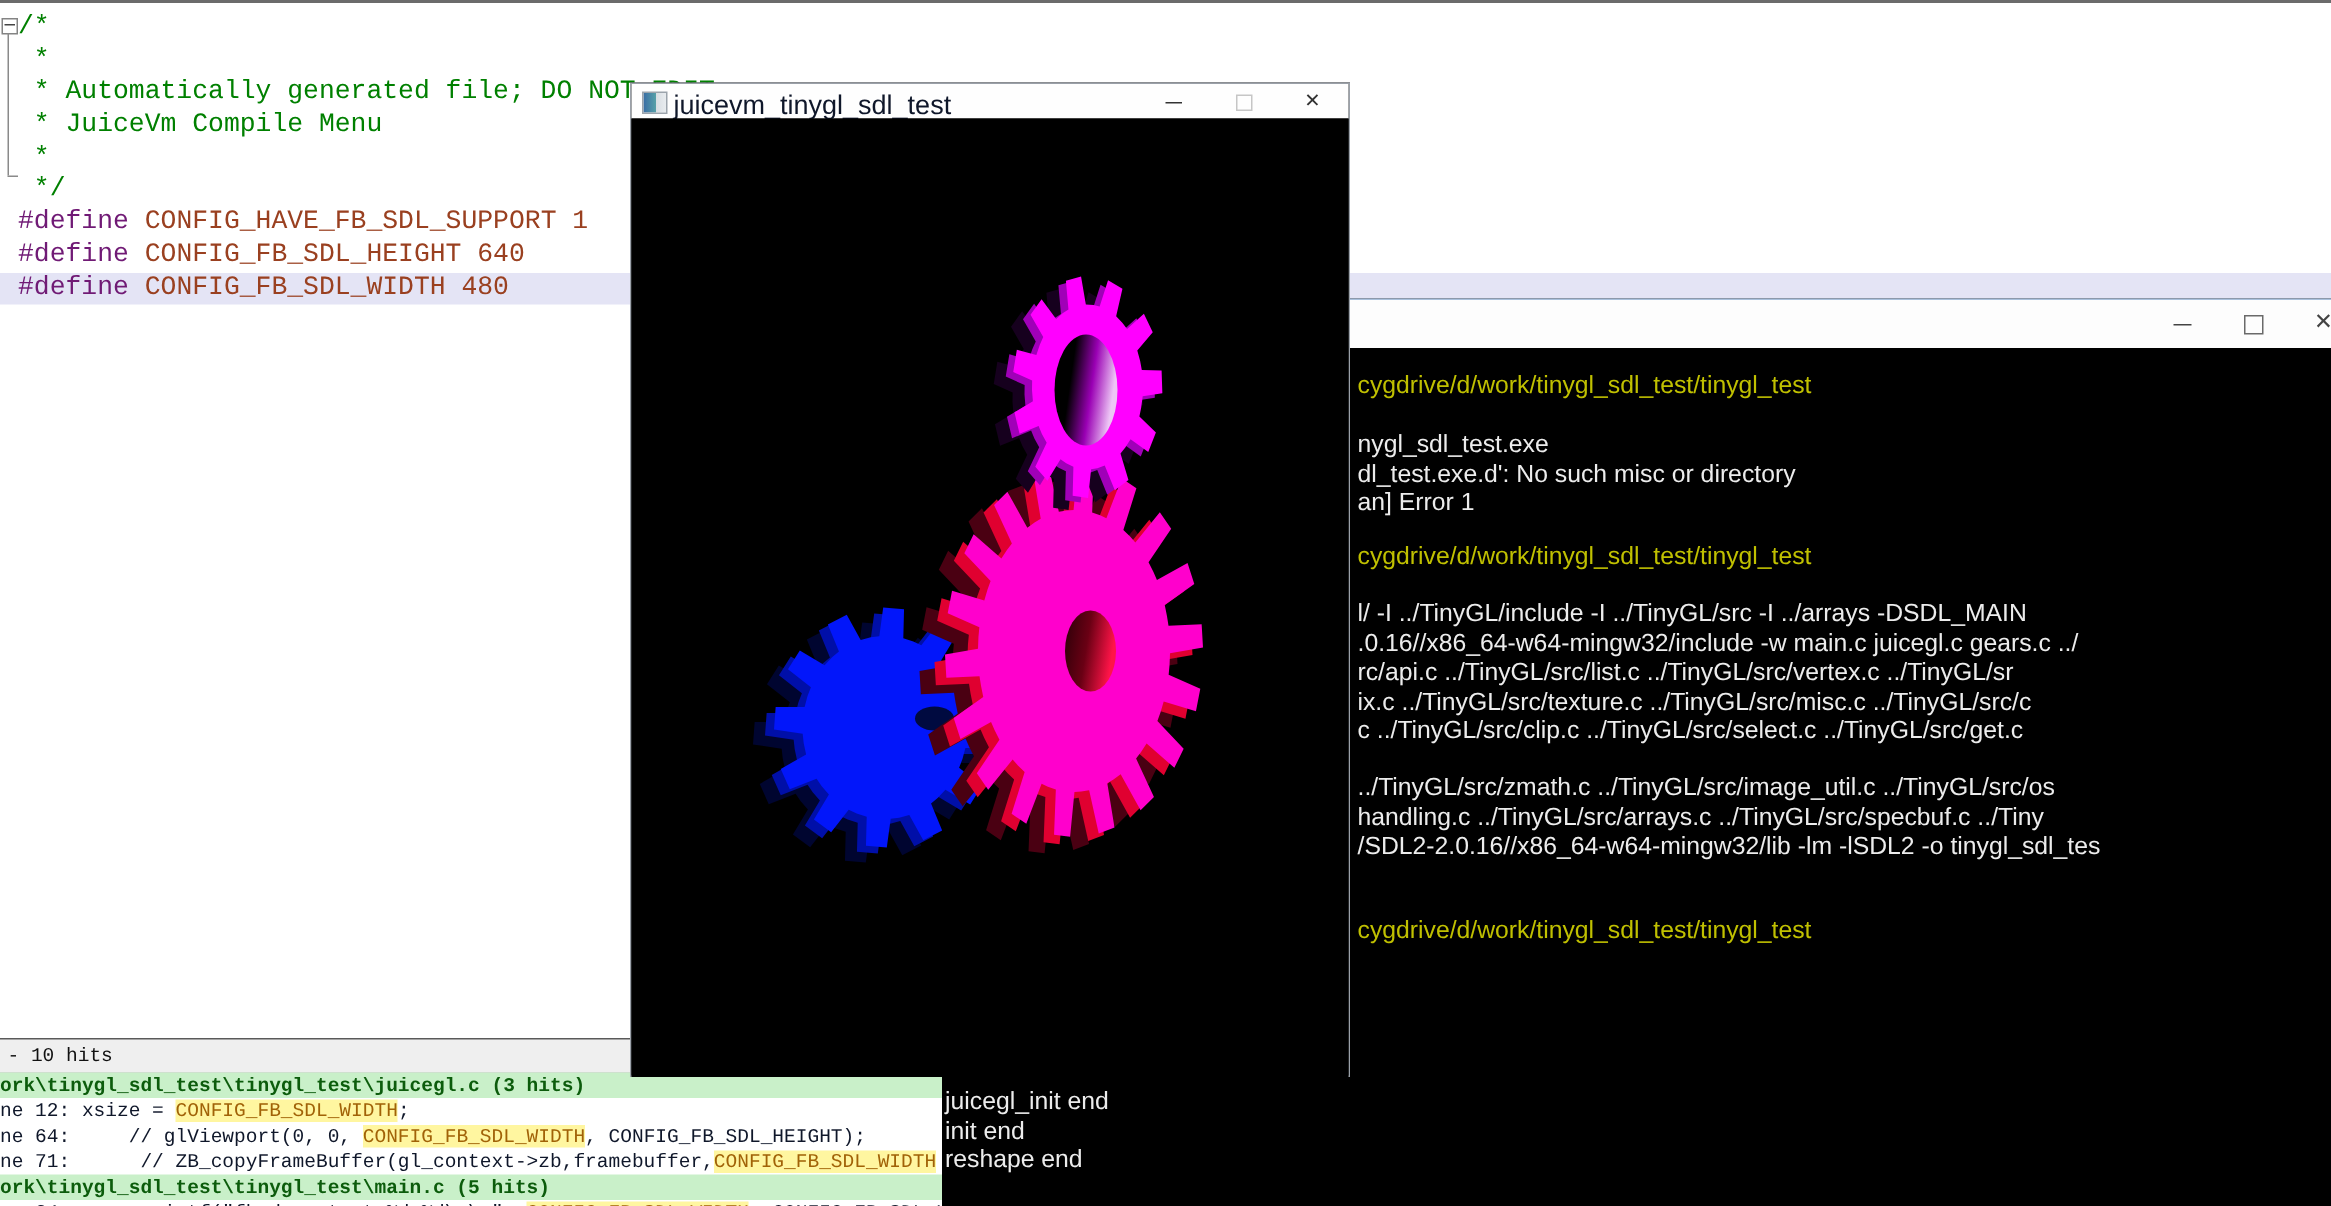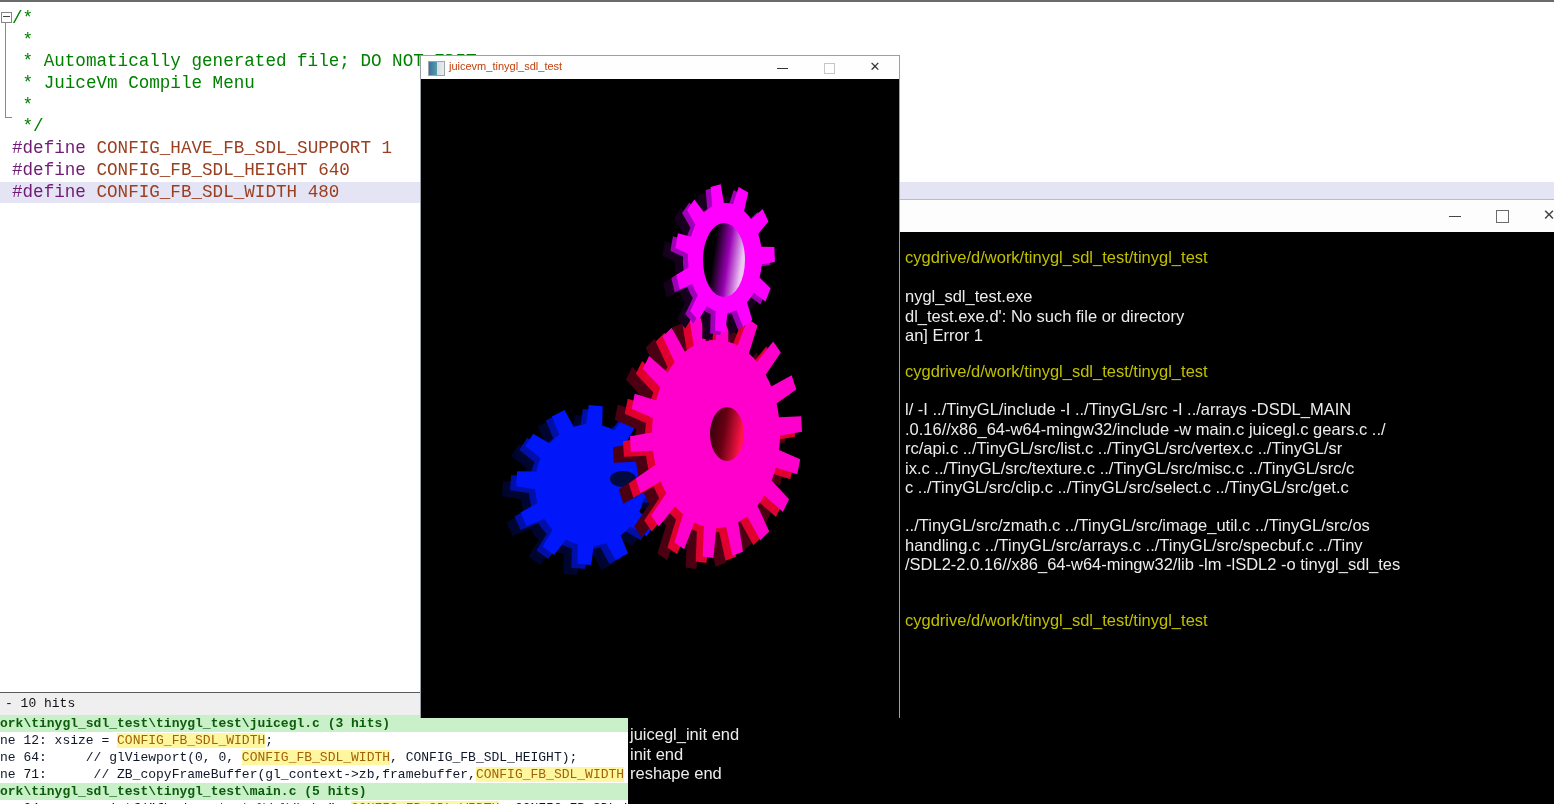--- a/index.html
+++ b/index.html
@@ -48,21 +48,21 @@
   .term-line{position:absolute;font-family:Liberation Sans, sans-serif;font-size:16.5px;
              white-space:pre;}
   .yellow{color:#c0c000;} .white{color:#ececec;}
 
   
   .sdlwin{position:absolute;left:420px;top:55px;width:480px;height:663px;background:#000;
           border:1px solid #9aa0a8;box-sizing:border-box;}
   .sdl-titlebar{position:absolute;left:0;top:0;right:0;height:23px;background:#fefefe;}
   .sdl-icon{position:absolute;left:7px;top:5px;width:15px;height:13px;border:1px solid #9ca4ac;
             background:linear-gradient(90deg,#3a6ea5 0%,#57a0a8 55%,#d8dde2 55%,#e8ecef 100%);}
-  .sdl-title{position:absolute;left:28px;top:4px;font-size:11px;color:#c2410c;}
+  .sdl-title{position:absolute;left:28px;top:4px;font-size:18px;color:#0f172a;}
   .sdl-btn{position:absolute;top:0;width:30px;height:23px;color:#333;}
   .s-min{left:347px;} .s-max{left:393px;} .s-close{left:439px;font-size:13px;line-height:22px;text-align:center;}
   .sglyph-min{position:absolute;left:9px;top:12px;width:11px;height:1px;background:#333;}
   .sglyph-max{position:absolute;left:10px;top:7px;width:9px;height:9px;border:1px solid #c6c6c6;}
   .sdl-canvas{position:absolute;left:0;top:23px;width:478px;height:639px;background:#000;}
 </style>
 </head>
 <body>
 
 <div class="editor">
@@ -85,21 +85,21 @@
         <span class="glyph-min"></span>
       </div>
     <div class="term-btn t-max">
         <span class="glyph-max"></span>
       </div>
     <div class="term-btn t-close">✕</div>
   </div>
   <div id="term-lines"></div>
 <div class="term-line yellow" style="top: 48px; left: 277px;">cygdrive/d/work/tinygl_sdl_test/tinygl_test</div>
     <div class="term-line white" style="top: 87px; left: 277px;">nygl_sdl_test.exe</div>
-    <div class="term-line white" style="top: 107px; left: 277px;">dl_test.exe.d': No such file or directory</div>
+    <div class="term-line white" style="top: 107px; left: 277px;">dl_test.exe.d': No such misc or directory</div>
     <div class="term-line white" style="top: 126px; left: 277px;">an] Error 1</div>
     <div class="term-line yellow" style="top: 162px; left: 277px;">cygdrive/d/work/tinygl_sdl_test/tinygl_test</div>
     <div class="term-line white" style="top: 200px; left: 277px;">l/ -I ../TinyGL/include -I ../TinyGL/src -I ../arrays -DSDL_MAIN</div>
     <div class="term-line white" style="top: 220px; left: 277px;">.0.16//x86_64-w64-mingw32/include -w main.c juicegl.c gears.c ../</div>
     <div class="term-line white" style="top: 239px; left: 277px;">rc/api.c ../TinyGL/src/list.c ../TinyGL/src/vertex.c ../TinyGL/sr</div>
     <div class="term-line white" style="top: 259px; left: 277px;">ix.c ../TinyGL/src/texture.c ../TinyGL/src/misc.c ../TinyGL/src/c</div>
     <div class="term-line white" style="top: 278px; left: 277px;">c ../TinyGL/src/clip.c ../TinyGL/src/select.c ../TinyGL/src/get.c</div>
     <div class="term-line white" style="top: 336px; left: 277px;">handling.c ../TinyGL/src/arrays.c ../TinyGL/src/specbuf.c ../Tiny</div>
     <div class="term-line white" style="top: 316px; left: 277px;">../TinyGL/src/zmath.c ../TinyGL/src/image_util.c ../TinyGL/src/os</div>
     <div class="term-line white" style="top: 355px; left: 277px;">/SDL2-2.0.16//x86_64-w64-mingw32/lib -lm -lSDL2 -o tinygl_sdl_tes</div>

